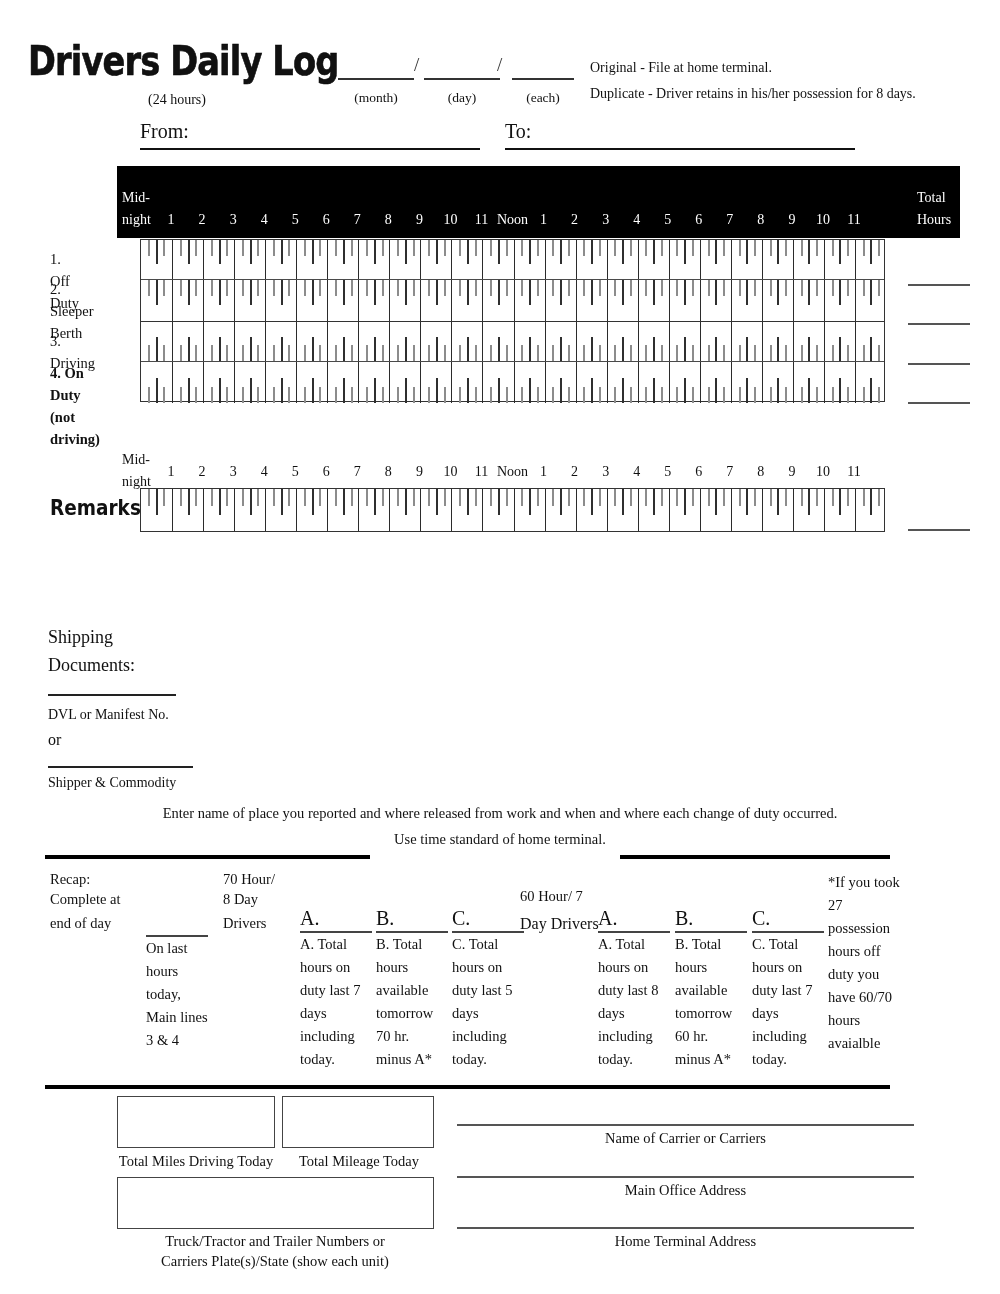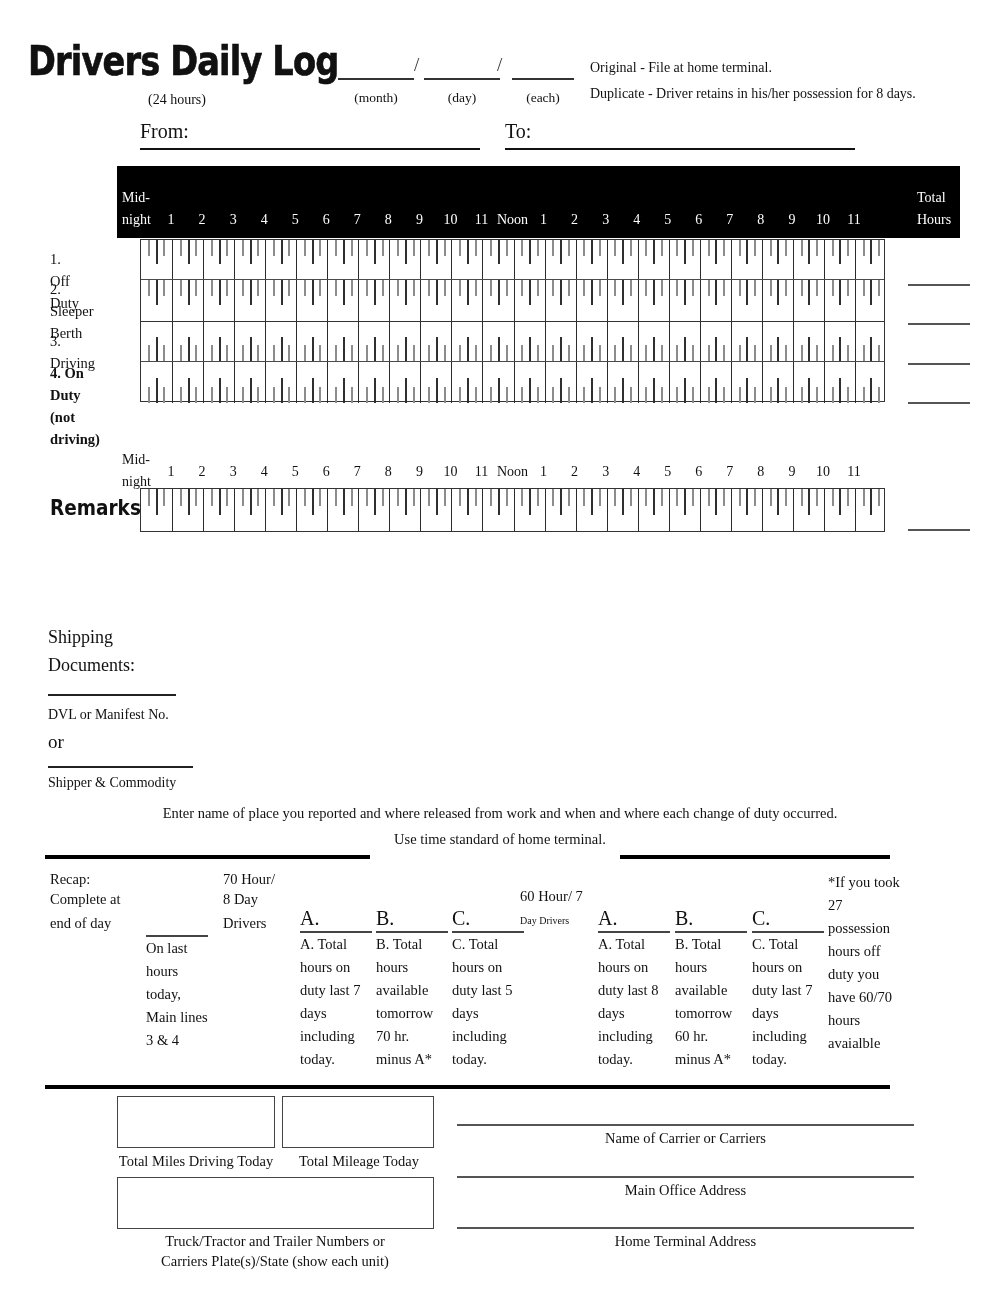--- a/index.html
+++ b/index.html
@@ -75,41 +75,41 @@
   #rmgrid{left:140px;top:488px;width:745px;height:44px;border:1.6px solid #333;
           box-sizing:border-box;background:#fff;}
   #rm-total{left:908px;top:529px;width:62px;border-bottom:2px solid #555;}
   #rmlabels{left:140px;top:488px;width:745px;height:0;}
 
   
   #ship1{left:48px;top:627px;font-size:18px;}
   #ship2{left:48px;top:655px;font-size:18px;}
   #ship-line1{left:48px;top:694px;width:128px;border-bottom:2px solid #222;}
   #dvl{left:48px;top:707px;font-size:14px;}
-  #orlab{left:48px;top:731px;font-size:19px;}
+  #orlab{left:48px;top:731px;font-size:16px;}
   #ship-line2{left:48px;top:766px;width:145px;border-bottom:2px solid #222;}
   #shipper{left:48px;top:775px;font-size:14px;}
 
   #instr1{left:0;top:805px;width:1000px;text-align:center;font-size:14.5px;}
   #instr2{left:0;top:831px;width:1000px;text-align:center;font-size:14.5px;}
 
   
   #rbar-l{left:45px;top:855px;width:325px;height:4px;background:#000;}
   #rbar-r{left:620px;top:855px;width:270px;height:4px;background:#000;}
 
   #rc1{left:50px;top:871px;font-size:14.5px;}
   #rc2{left:50px;top:891px;font-size:14.5px;}
   #rc3{left:50px;top:915px;font-size:14.5px;}
 
   #h70a{left:223px;top:871px;font-size:14.5px;}
   #h70b{left:223px;top:891px;font-size:14.5px;}
   #h70c{left:223px;top:915px;font-size:14.5px;}
 
   #h60a{left:520px;top:888px;font-size:14.5px;}
-  #h60b{left:520px;top:915px;font-size:10px;}
+  #h60b{left:520px;top:915px;font-size:16px;}
 
   .ondutyblock{position:absolute;left:146px;top:935px;width:78px;}
   .ondutyblock .ln{border-bottom:2px solid #444;width:62px;}
   .ondutyblock p{margin:0;font-size:14.5px;line-height:23px;}
 
   .col{position:absolute;width:75px;}
   .col .letter{font-size:20px;line-height:20px;}
   .col .ln{border-bottom:2px solid #444;width:72px;margin-top:3px;}
   .col p{margin:0;font-size:14.5px;line-height:23px;}
   .plain{position:absolute;width:80px;}

